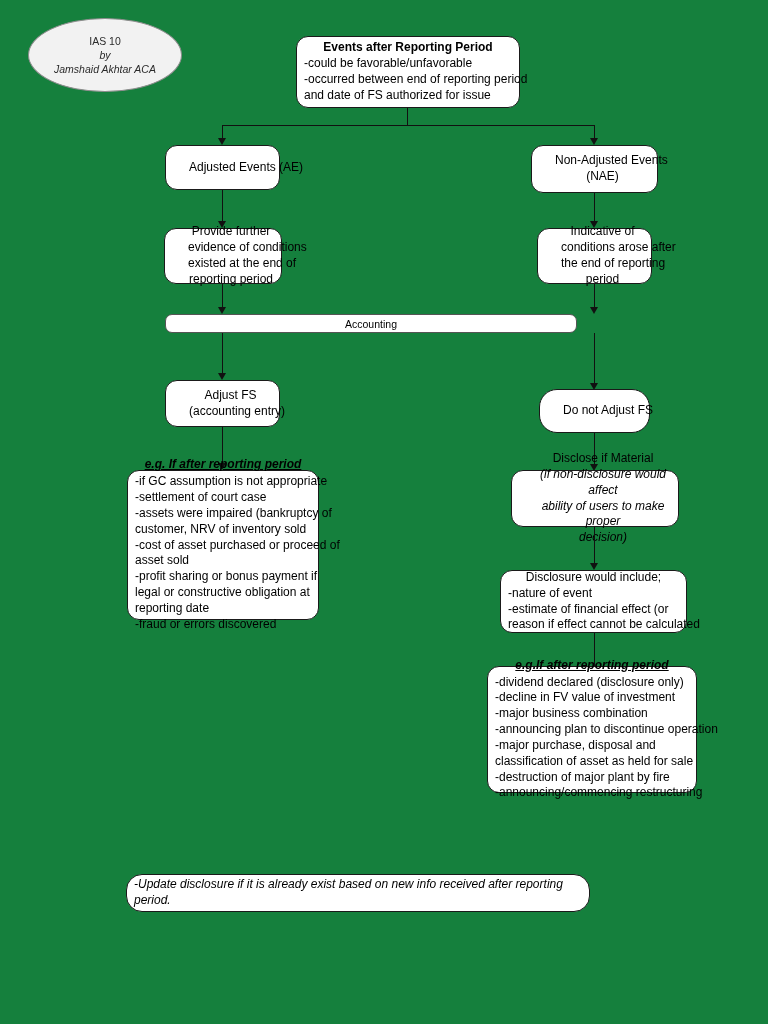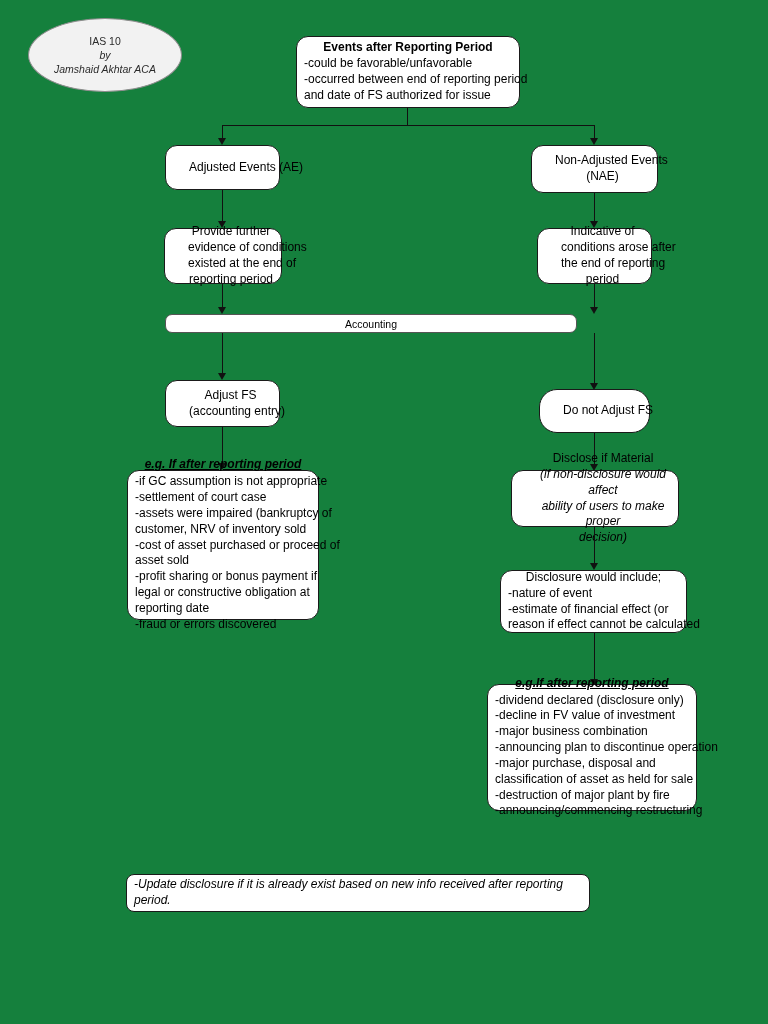--- a/index.html
+++ b/index.html
@@ -215,33 +215,33 @@
       <span class="ttl" style="font-weight:normal;">Disclosure would include;</span>
       <span class="ln">-nature of event</span>
       <span class="ln">-estimate of financial effect (or</span>
       <span class="ln">reason if effect cannot be calculated</span>
     </div>
   </div>
 
   <div class="vline" style="left:594px; top:633px; height:48px;"></div>
   <div class="arrow" style="left:590px; top:679px;"></div>
 
-  <div class="node left" style="left:487px; top:684px; width:210px; height:127px;">
+  <div class="node left" style="left:487px; top:666px; width:210px; height:127px;">
     <div class="pad">
       <span class="ttl-ital-ul">e.g.If after reporting period</span>
       <span class="ln">-dividend declared (disclosure only)</span>
       <span class="ln">-decline in FV value of investment</span>
       <span class="ln">-major business combination</span>
       <span class="ln">-announcing plan to discontinue operation</span>
       <span class="ln">-major purchase, disposal and</span>
       <span class="ln">classification of asset as held for sale</span>
       <span class="ln">-destruction of major plant by fire</span>
       <span class="ln">-announcing/commencing restructuring</span>
     </div>
   </div>
 
-  <div class="node left" style="left:126px; top:874px; width:464px; height:38px; border-radius:8px;">
+  <div class="node left" style="left:126px; top:874px; width:464px; height:38px; border-radius:16px;">
     <div class="pad">
       <span class="ital">-Update disclosure if it is already exist based on new info received after reporting period.</span>
     </div>
   </div>
 
 </div>
 
 </body></html>

